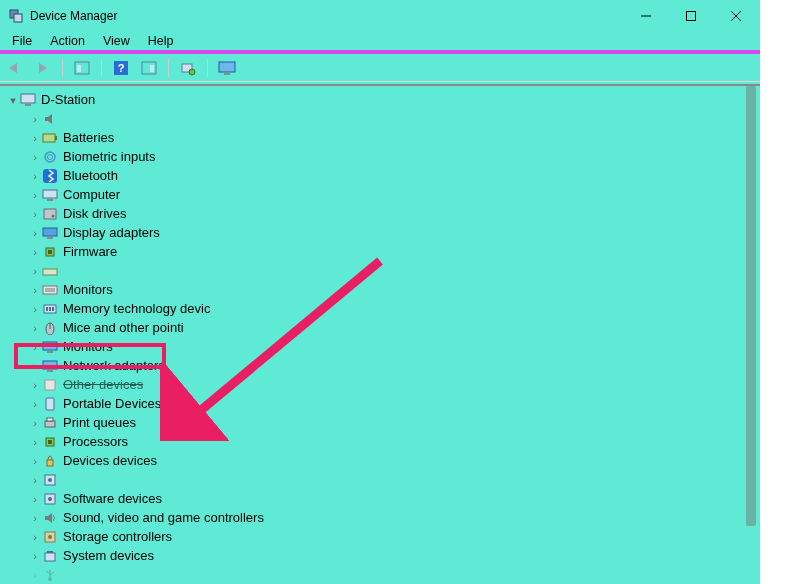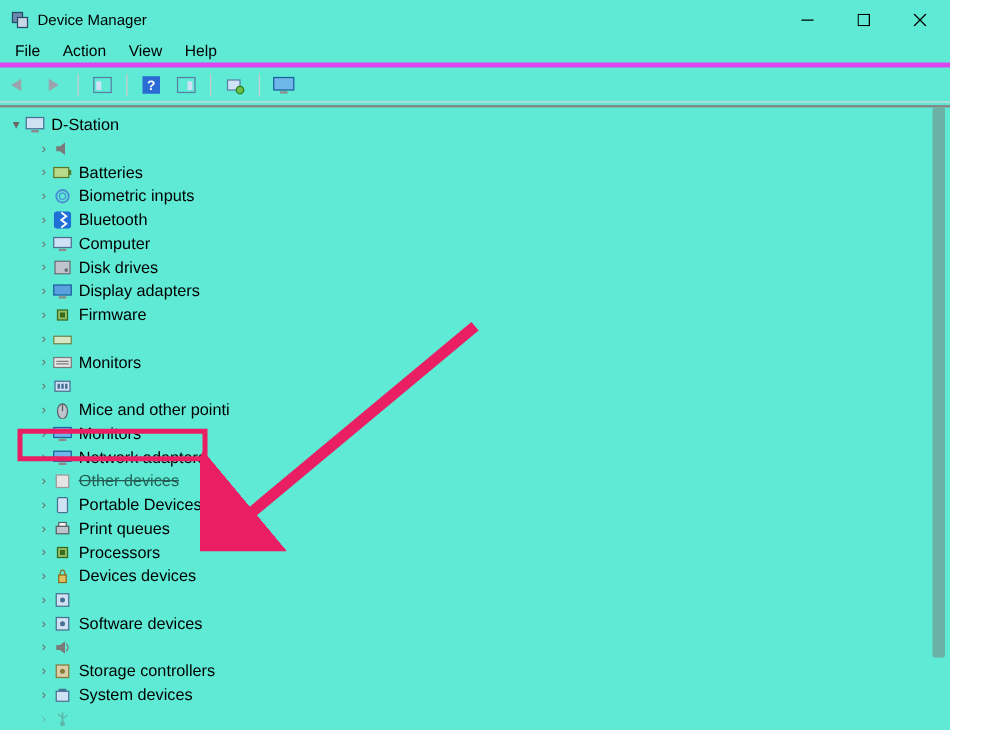--- a/index.html
+++ b/index.html
@@ -245,20 +245,21 @@
           <div class="node">
             <span class="chev">›</span>
             <span class="icon16">
               <svg width="14" height="12">
                 <rect x="1" y="2" width="12" height="8" fill="#cfe2f3" stroke="#4a6f94"></rect>
                 <rect x="3" y="4" width="2" height="4" fill="#4a6f94"></rect>
                 <rect x="6" y="4" width="2" height="4" fill="#4a6f94"></rect>
                 <rect x="9" y="4" width="2" height="4" fill="#4a6f94"></rect>
               </svg>
             </span>
+            <span title="Memory technology devices">Memory technology devic<span style="opacity:.35"></span></span>
           </div>
           <div class="node">
             <span class="chev">›</span>
             <span class="icon16">
               <svg width="12" height="14">
                 <ellipse cx="6" cy="8" rx="4" ry="6" fill="#bfc5cc" stroke="#5a5f66"></ellipse>
                 <line x1="6" y1="2" x2="6" y2="8" stroke="#5a5f66"></line>
               </svg>
             </span>
             <span title="Mice and other pointing devices">Mice and other pointi<span style="opacity:.35"></span></span>
@@ -351,20 +352,21 @@
             <span>Software devices</span>
           </div>
           <div class="node">
             <span class="chev">›</span>
             <span class="icon16">
               <svg width="14" height="14">
                 <polygon points="2,5 5,5 9,2 9,12 5,9 2,9" fill="#7a7a7a"></polygon>
                 <path d="M10 4 Q13 7 10 10" fill="none" stroke="#7a7a7a"></path>
               </svg>
             </span>
+            <span>Sound, video and game controllers</span>
           </div>
           <div class="node">
             <span class="chev">›</span>
             <span class="icon16">
               <svg width="14" height="14">
                 <rect x="2" y="2" width="10" height="10" fill="#d9cfa8" stroke="#8a7a3a"></rect>
                 <circle cx="7" cy="7" r="2" fill="#8a7a3a"></circle>
               </svg>
             </span>
             <span>Storage controllers</span>

